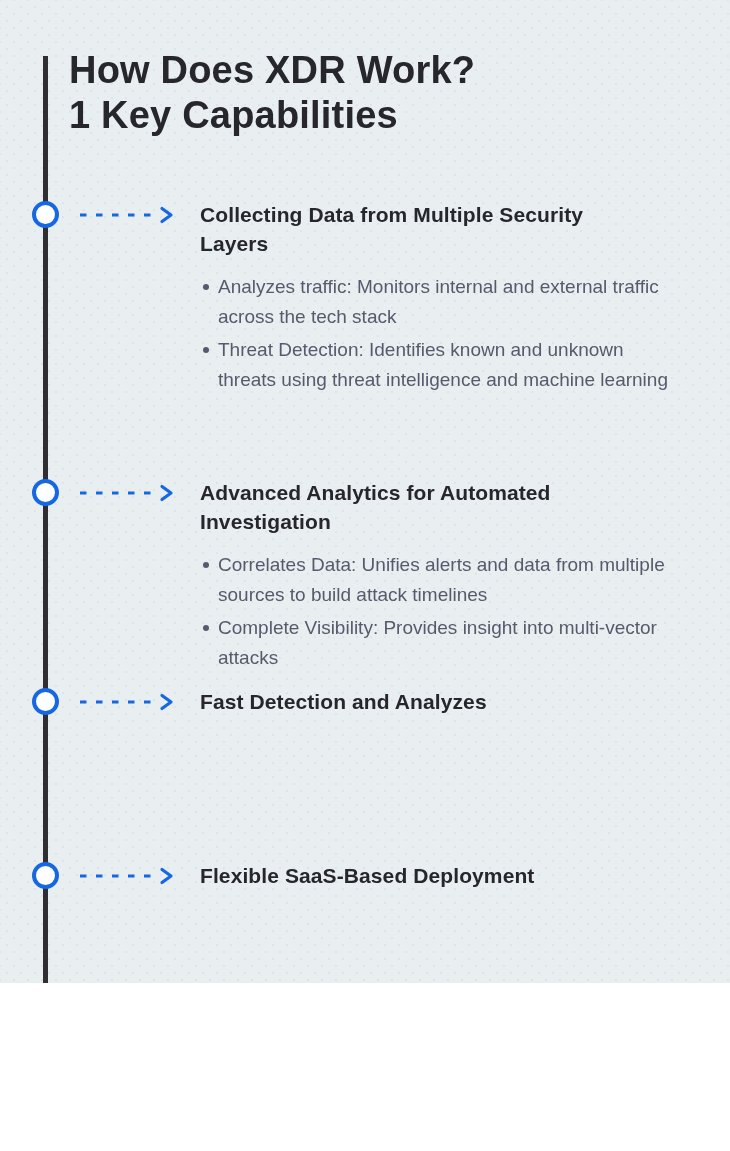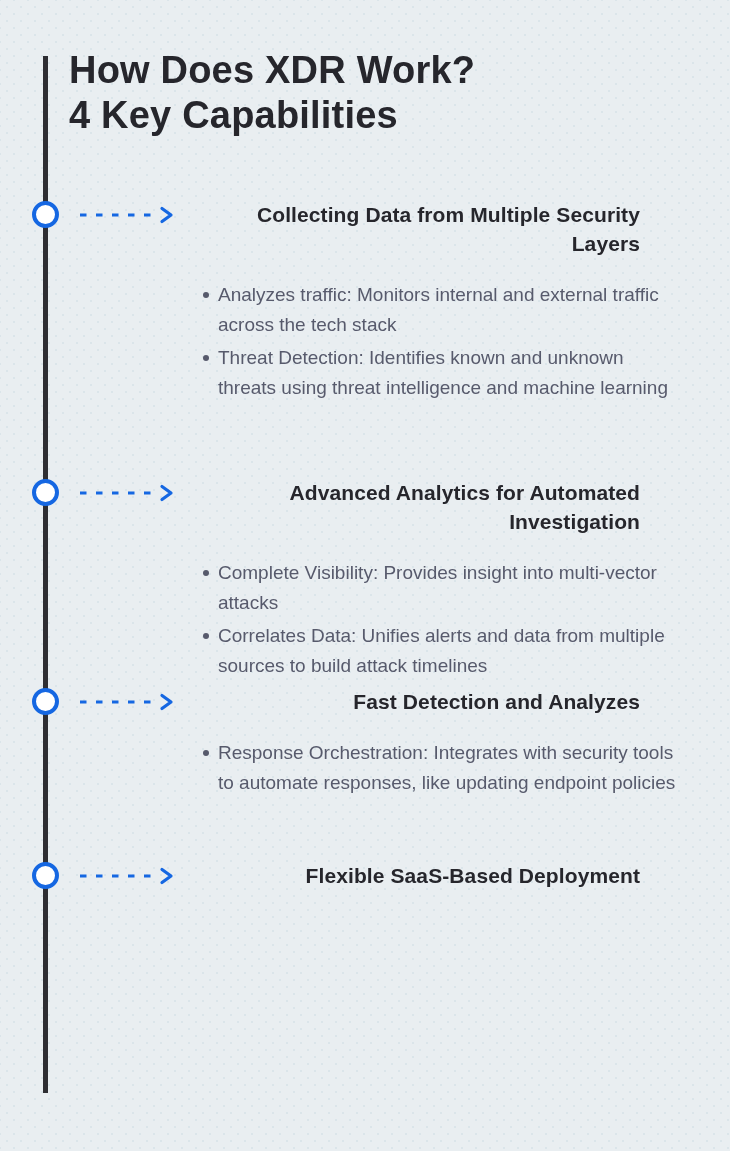--- a/index.html
+++ b/index.html
@@ -11,21 +11,21 @@
     --timeline-line:#2e2e33;
   }
   *{margin:0;padding:0;box-sizing:border-box;}
   html,body{width:730px;}
   body{
     font-family:"Liberation Sans","DejaVu Sans",sans-serif;
     background:#fff;
   }
   .canvas{
     position:relative;
-    width:730px;height:1151px;
+    width:730px;height:983px;
     background-color:var(--background);
     background-image:
       radial-gradient(var(--dot) 1px, transparent 1.4px),
       radial-gradient(var(--dot) 1px, transparent 1.4px);
     background-size:14px 14px;
     background-position:0 0,7px 7px;
     overflow:hidden;
   }
   .timeline-line{
     position:absolute;
@@ -71,25 +71,24 @@
     margin-left:200px;
     width:480px;
   }
   .section-heading{
     font-size:21px;
     line-height:29px;
     font-weight:700;
     color:var(--heading-text);
     max-width:440px;
     letter-spacing:0.1px;
-    text-align:right;
   }
   .bullet-list{
     list-style:none;
-    margin-top:22px;
+    margin-top:14px;
   }
   .bullet-item{
     position:relative;
     padding-left:18px;
     max-width:478px;
     font-size:19px;
     line-height:30px;
     color:var(--body-text);
     margin-bottom:3px;
   }
@@ -101,21 +100,21 @@
     background:var(--body-text);
   }
 </style>
 </head>
 <body>
 
 <div class="canvas">
 
   <div class="timeline-line"></div>
 
-  <h1 class="page-title"><span>How Does XDR Work?</span><br><span>4 Key Capabilities</span></h1>
+  <h1 class="page-title"><span>How Does XDR Work?</span><br><span>1 Key Capabilities</span></h1>
 
   <section class="section s1">
     <div class="node-circle"></div>
     <svg class="arrow" viewBox="0 0 98 20" fill="none" xmlns="http://www.w3.org/2000/svg">
       <line x1="3" y1="10" x2="79" y2="10" stroke="currentColor" stroke-width="3.2" stroke-dasharray="6.5 9.5"></line>
       <path d="M85 3.5 L94 10 L85 16.5" stroke="currentColor" stroke-width="3.2" stroke-linecap="round" stroke-linejoin="round"></path>
     </svg>
     <div class="section-content">
       <h2 class="section-heading">Collecting Data from Multiple Security Layers</h2>
       <ul class="bullet-list">
@@ -127,36 +126,35 @@
 
   <section class="section s2">
     <div class="node-circle"></div>
     <svg class="arrow" viewBox="0 0 98 20" fill="none" xmlns="http://www.w3.org/2000/svg">
       <line x1="3" y1="10" x2="79" y2="10" stroke="currentColor" stroke-width="3.2" stroke-dasharray="6.5 9.5"></line>
       <path d="M85 3.5 L94 10 L85 16.5" stroke="currentColor" stroke-width="3.2" stroke-linecap="round" stroke-linejoin="round"></path>
     </svg>
     <div class="section-content">
       <h2 class="section-heading">Advanced Analytics for Automated Investigation</h2>
       <ul class="bullet-list">
+        <li class="bullet-item"><span class="bullet-dot"></span><span>Correlates Data: Unifies alerts and data from multiple sources to build attack timelines</span></li>
         <li class="bullet-item"><span class="bullet-dot"></span><span>Complete Visibility: Provides insight into multi-vector attacks</span></li>
-        <li class="bullet-item"><span class="bullet-dot"></span><span>Correlates Data: Unifies alerts and data from multiple sources to build attack timelines</span></li>
       </ul>
     </div>
   </section>
 
   <section class="section s3">
     <div class="node-circle"></div>
     <svg class="arrow" viewBox="0 0 98 20" fill="none" xmlns="http://www.w3.org/2000/svg">
       <line x1="3" y1="10" x2="79" y2="10" stroke="currentColor" stroke-width="3.2" stroke-dasharray="6.5 9.5"></line>
       <path d="M85 3.5 L94 10 L85 16.5" stroke="currentColor" stroke-width="3.2" stroke-linecap="round" stroke-linejoin="round"></path>
     </svg>
     <div class="section-content">
       <h2 class="section-heading">Fast Detection and Analyzes</h2>
       <ul class="bullet-list">
-        <li class="bullet-item"><span class="bullet-dot"></span><span>Response Orchestration: Integrates with security tools to automate responses, like updating endpoint policies</span></li>
       </ul>
     </div>
   </section>
 
   <section class="section s4">
     <div class="node-circle"></div>
     <svg class="arrow" viewBox="0 0 98 20" fill="none" xmlns="http://www.w3.org/2000/svg">
       <line x1="3" y1="10" x2="79" y2="10" stroke="currentColor" stroke-width="3.2" stroke-dasharray="6.5 9.5"></line>
       <path d="M85 3.5 L94 10 L85 16.5" stroke="currentColor" stroke-width="3.2" stroke-linecap="round" stroke-linejoin="round"></path>
     </svg>

